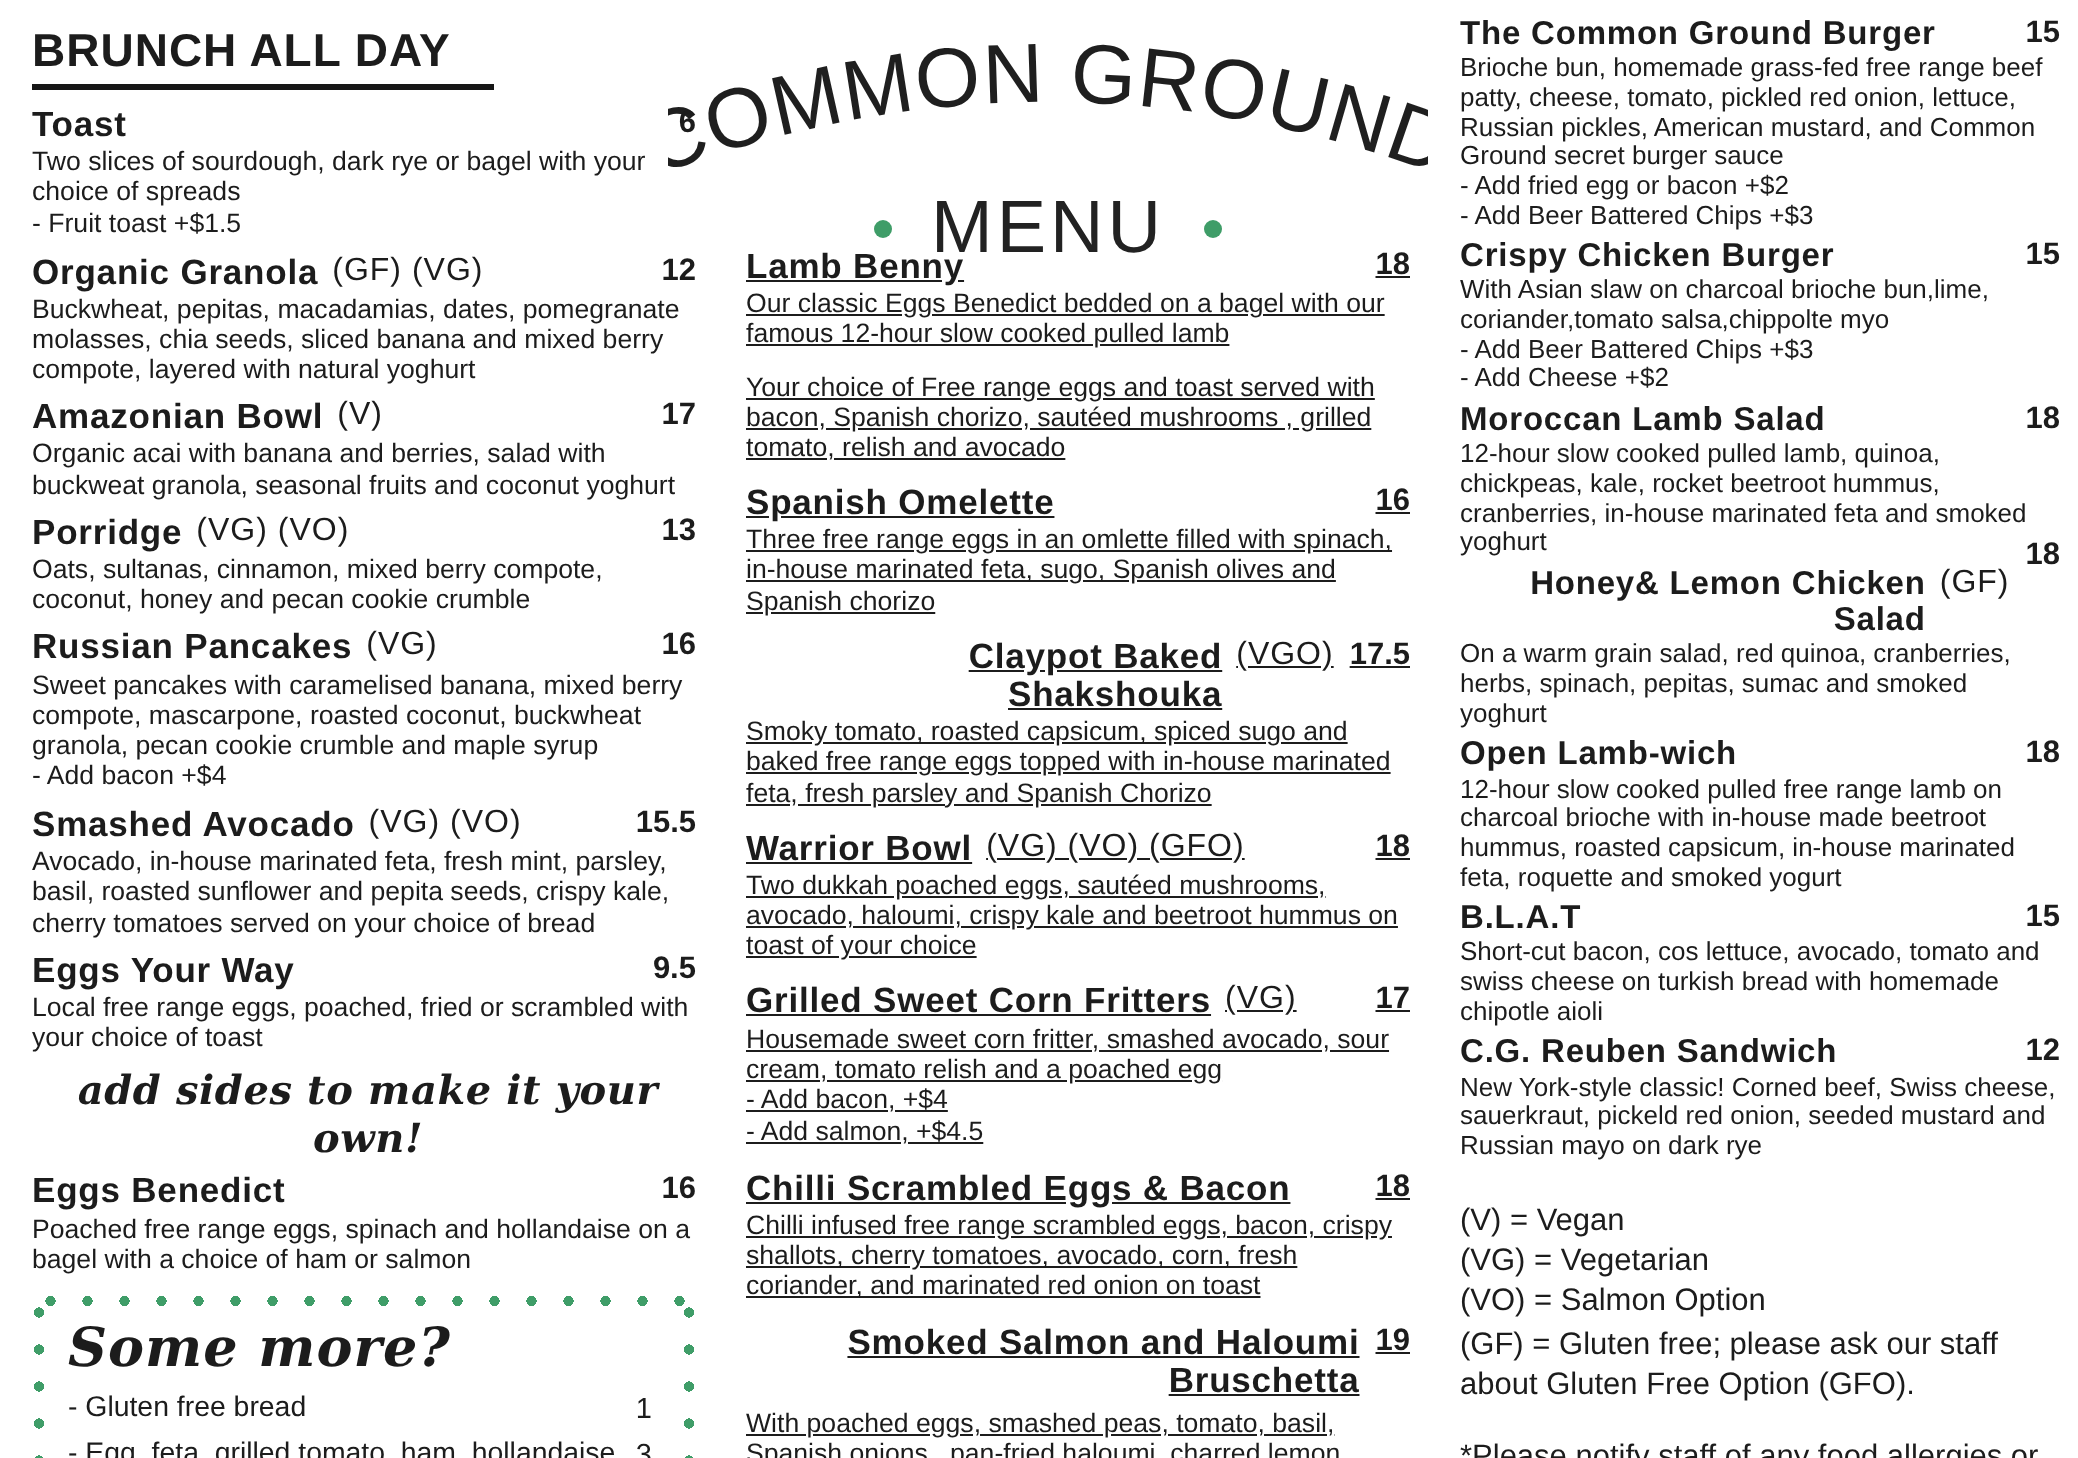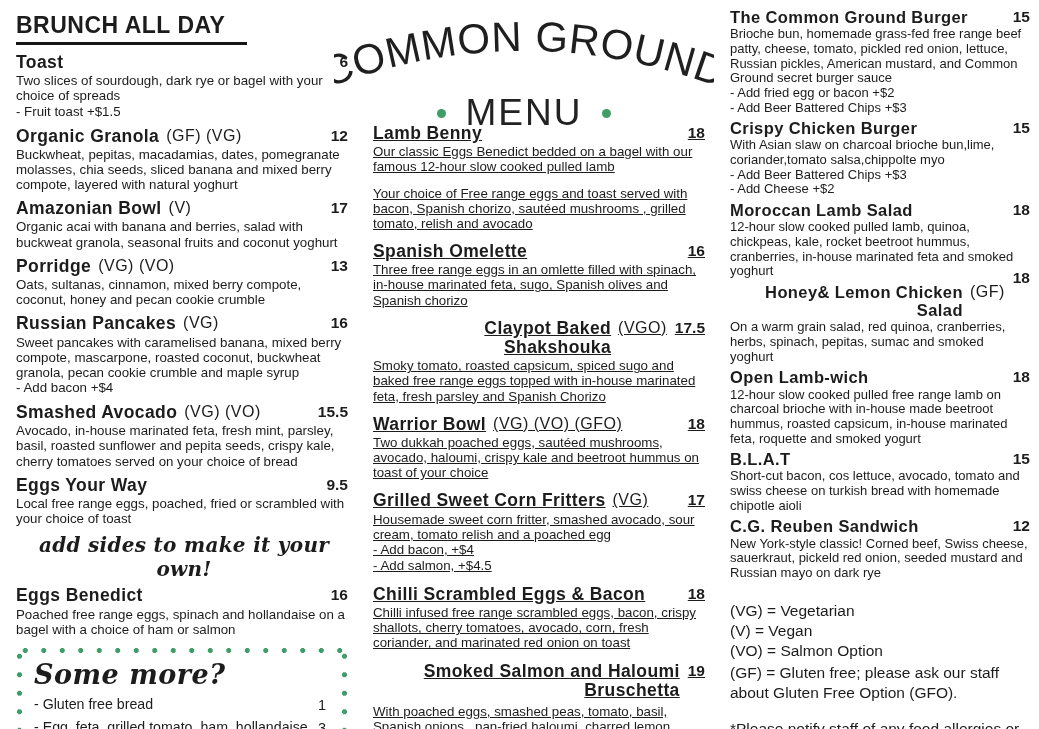--- a/index.html
+++ b/index.html
@@ -326,21 +326,21 @@
   <div class="item">
     <div class="item-head">
       <span class="item-name">C.G. Reuben Sandwich</span>
       <span class="item-tags"></span>
       <span class="item-price">12</span>
     </div>
     <div class="item-desc">New York-style classic! Corned beef, Swiss cheese, sauerkraut, pickeld red onion, seeded mustard and Russian mayo on dark rye</div>
   </div>
 
   <div class="legend">
+    <div class="legend-line">(V) = Vegan</div>
     <div class="legend-line">(VG) = Vegetarian</div>
-    <div class="legend-line">(V) = Vegan</div>
     <div class="legend-line">(VO) = Salmon Option</div>
     <div class="legend-line gf">(GF) = Gluten free; please ask our staff about Gluten Free Option (GFO).</div>
   </div>
 
   <div class="allergy">*Please notify staff of any food allergies or intolerances</div>
 
 </div>
 
 </body></html>

